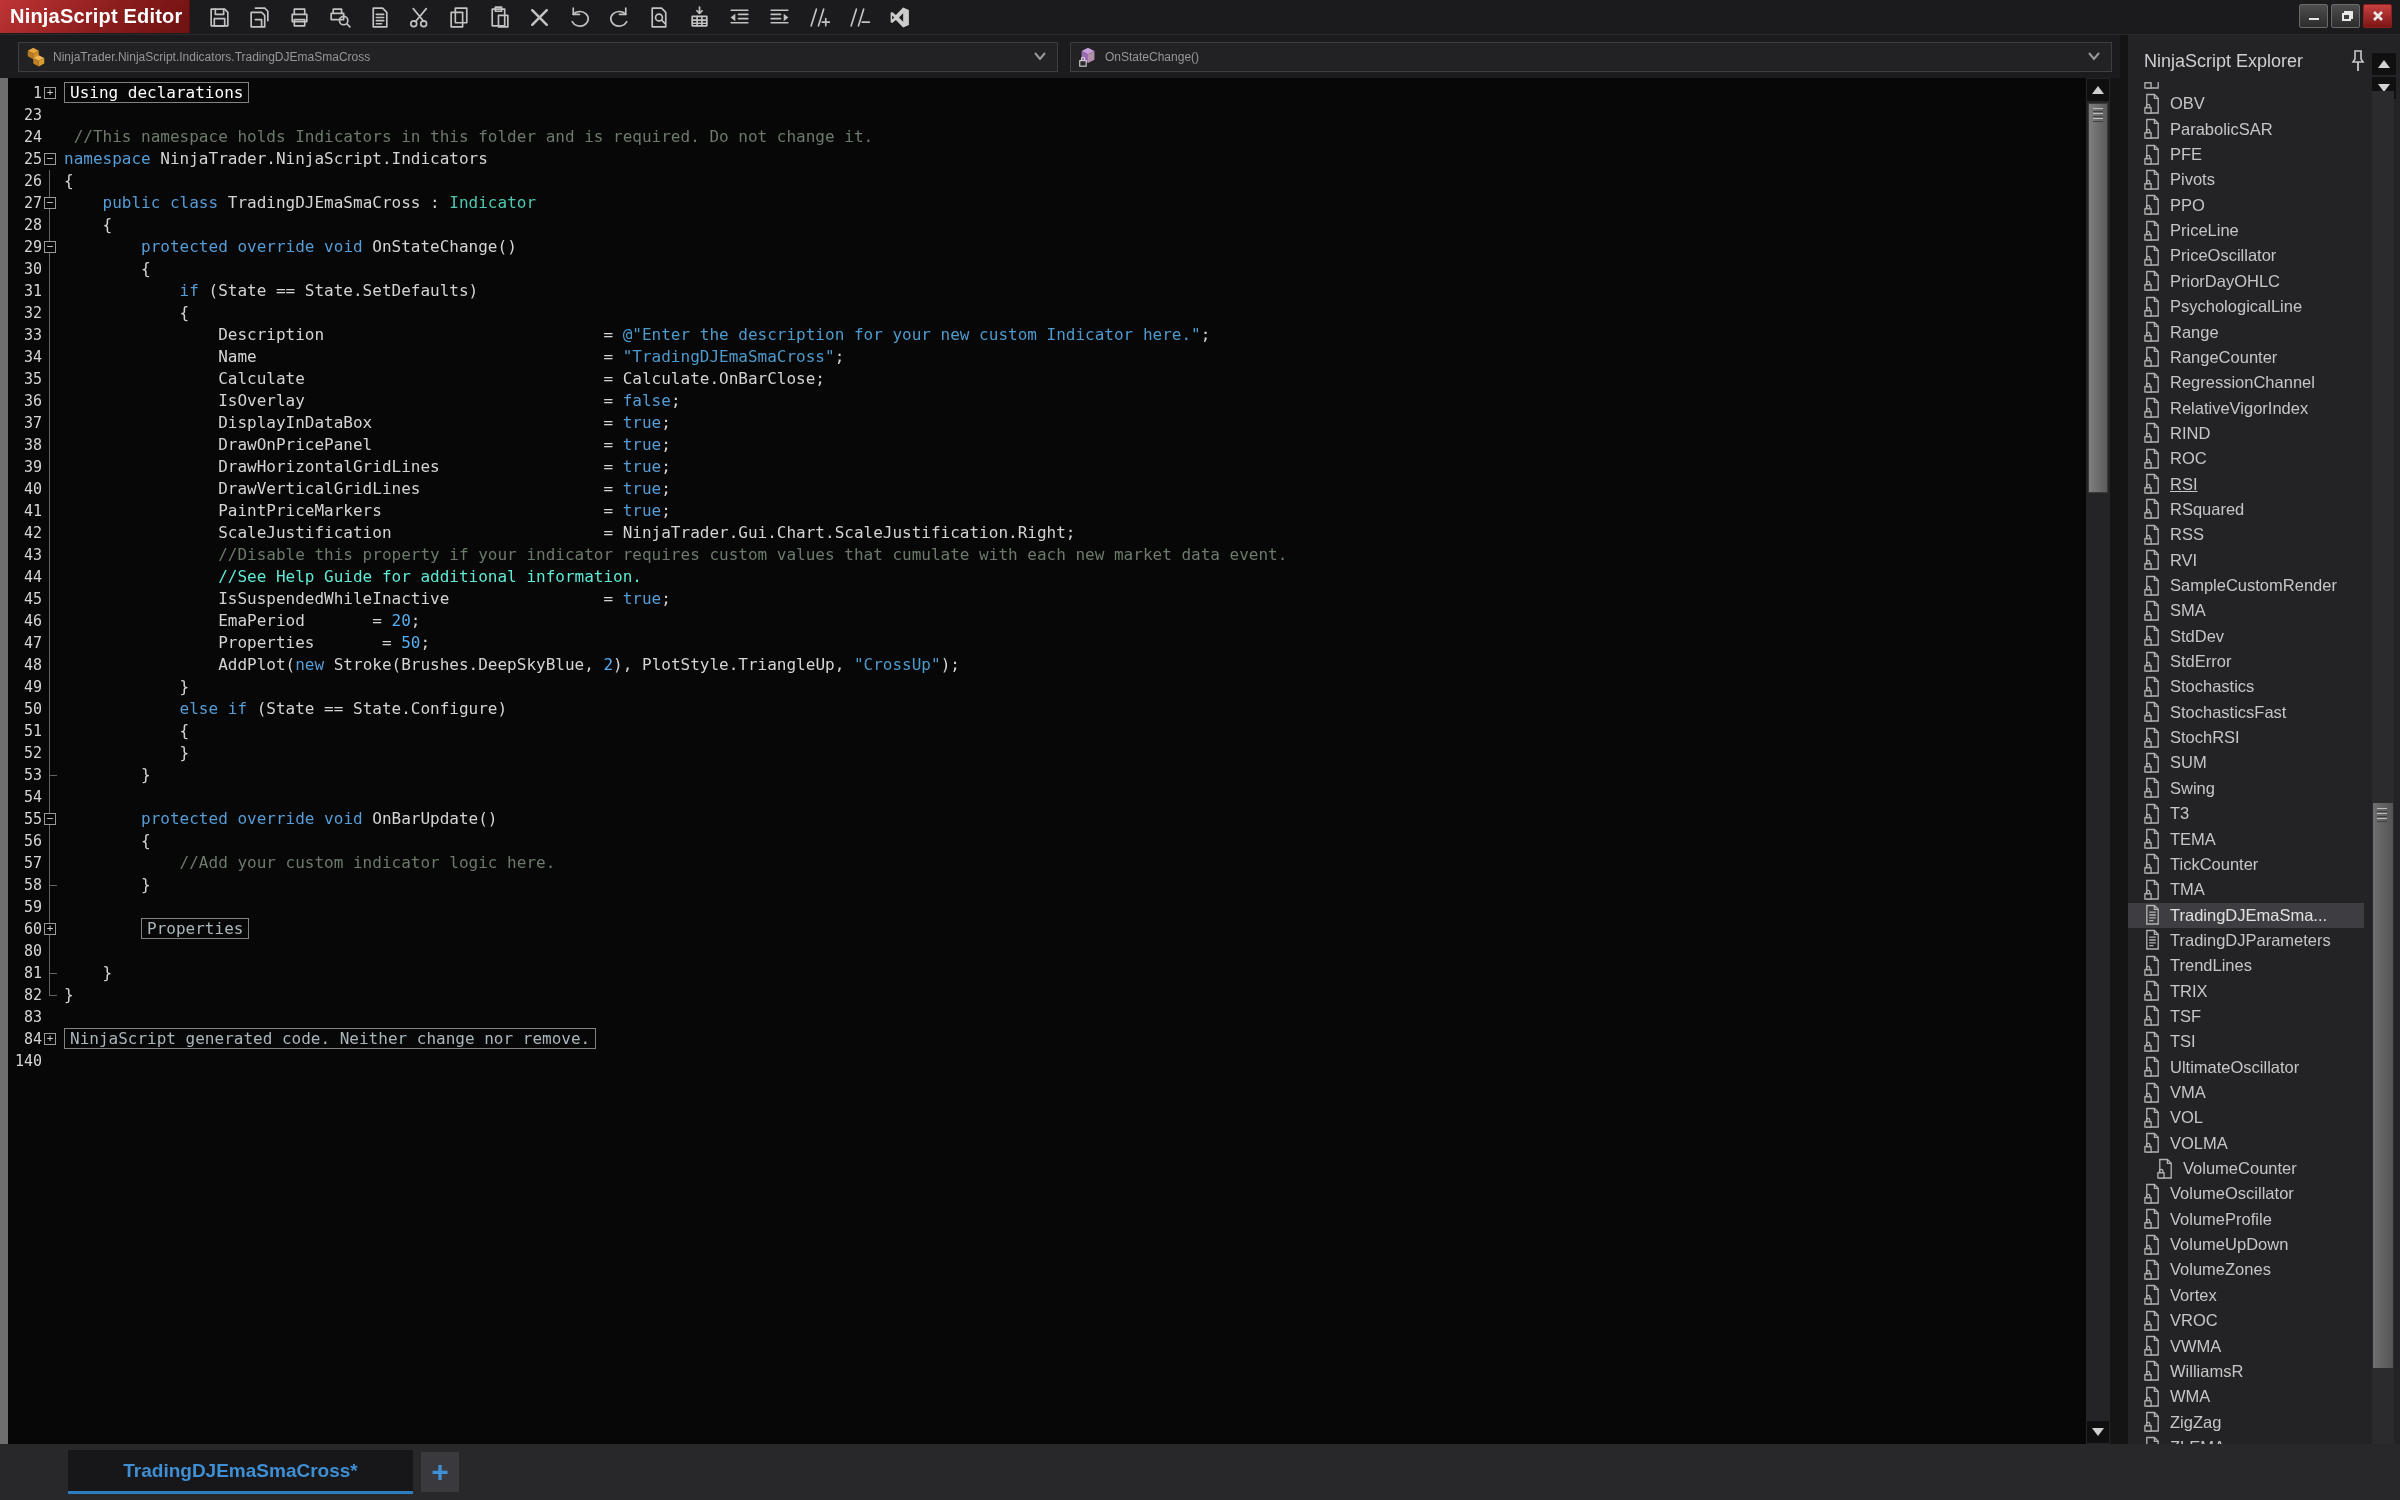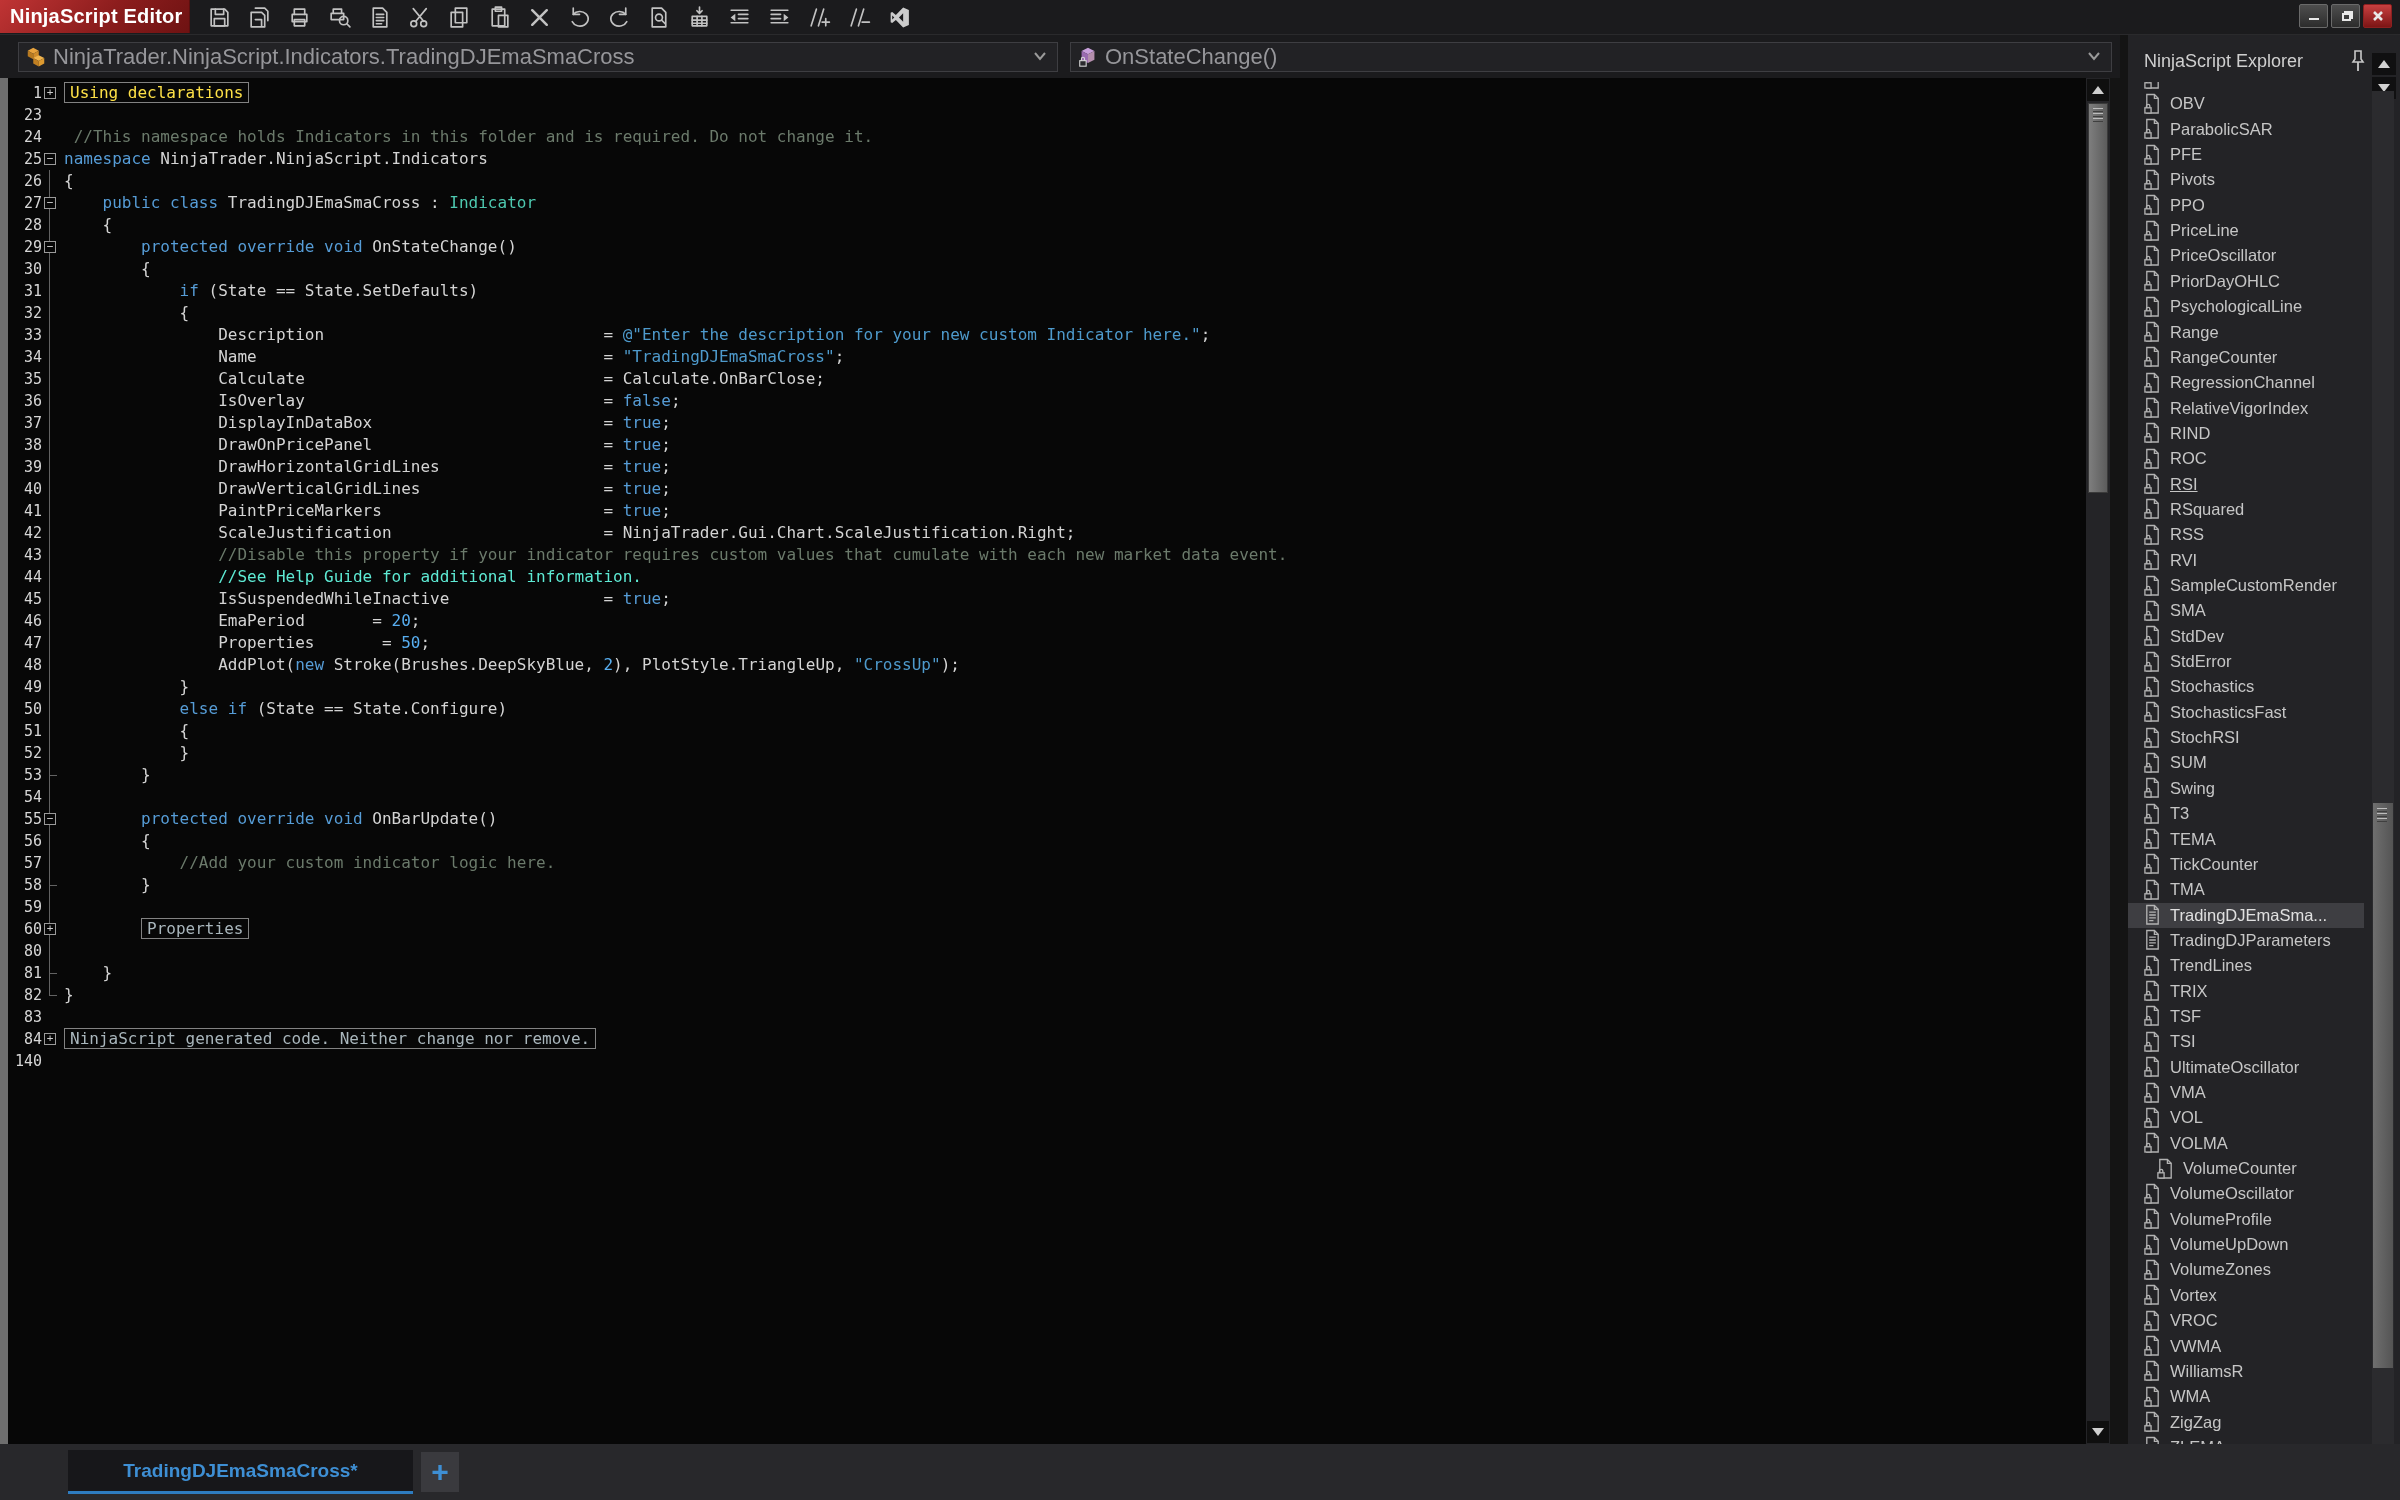--- a/index.html
+++ b/index.html
@@ -17,21 +17,21 @@
   .tbtn svg{width:25px;height:25px;stroke:#c2c2c2;fill:none;stroke-width:1.6;stroke-linecap:round;stroke-linejoin:round;}
   #winctl{position:absolute;right:8px;top:4px;display:flex;gap:3px;}
   .wbtn{width:27px;height:22px;border:1px solid #6a6a6a;border-radius:2px;
     background:linear-gradient(#4e4e4e,#2c2c2c);display:flex;align-items:center;justify-content:center;}
   .wbtn svg{width:14px;height:12px;stroke:#e8e8e8;stroke-width:2;fill:none;}
   .wbtn.close{background:linear-gradient(#c84040,#7d1515);border-color:#8c2020;}
 
   
   #combobar{position:absolute;left:0;top:35px;width:2120px;height:43px;background:#1b1b1d;}
   .combo{position:absolute;top:7px;height:30px;background:#222225;border:1px solid #3e3e42;box-sizing:border-box;
-    display:flex;align-items:center;color:#96969a;font-size:22px;}
+    display:flex;align-items:center;color:#96969a;font-size:12px;}
   .combo .cicon{width:22px;height:22px;margin:0 6px 0 6px;flex:0 0 auto;}
   .combo .chev{position:absolute;right:10px;top:6px;width:14px;height:14px;stroke:#9a9a9a;fill:none;stroke-width:2;}
 
   
   #editor{position:absolute;left:0;top:78px;width:2086px;height:1366px;background:#070707;overflow:hidden;}
   #leftstrip{position:absolute;left:0;top:0;width:8px;height:100%;background:#6e6e6e;}
   .row{position:absolute;left:0;height:22px;width:100%;font-family:"DejaVu Sans Mono",monospace;font-size:16px;line-height:22px;white-space:pre;}
   .lnum{position:absolute;left:8px;top:0;width:34px;text-align:right;color:#d6d6d6;font-size:15px;}
   .fold{position:absolute;left:44px;top:5px;width:12px;height:12px;border:1px solid #9a9a9a;background:#070707;
     box-sizing:border-box;color:#cccccc;font-size:11px;line-height:10px;text-align:center;z-index:3;}
@@ -237,21 +237,21 @@
       </svg>
       <span>OnStateChange()</span>
       <svg class="chev" viewBox="0 0 14 14">
           <path d="M2 4l5 6 5-6"></path>
         </svg>
     </div>
   </div>
 
   <div id="editor">
     <div id="leftstrip"></div>
-  <div class="row" style="top: 4px;"><span class="lnum" style="color: rgb(214, 214, 214);">1</span><span class="fold">+</span><span class="code"><span class="boxed" style="color: #fde047;">Using declarations</span></span></div>
+  <div class="row" style="top: 4px;"><span class="lnum" style="color: rgb(214, 214, 214);">1</span><span class="fold">+</span><span class="code"><span class="boxed" style="color: #ffffff;">Using declarations</span></span></div>
       <div class="row" style="top: 26px;"><span class="lnum" style="color: rgb(214, 214, 214);">23</span><span class="code"></span></div>
       <div class="row" style="top: 48px;"><span class="lnum" style="color: rgb(214, 214, 214);">24</span><span class="code"><span style="color: rgb(107, 122, 107);"> //This namespace holds Indicators in this folder and is required. Do not change it.</span></span></div>
       <div class="row" style="top: 70px;"><span class="lnum" style="color: rgb(214, 214, 214);">25</span><span class="fold">−</span><span class="code"><span style="color: rgb(86, 156, 214);">namespace</span><span style="color: rgb(212, 212, 212);"> NinjaTrader.NinjaScript.Indicators</span></span></div>
       <div class="row" style="top: 92px;"><span class="lnum" style="color: rgb(214, 214, 214);">26</span><span class="code"><span style="color: rgb(212, 212, 212);">{</span></span></div>
       <div class="row" style="top: 114px;"><span class="lnum" style="color: rgb(214, 214, 214);">27</span><span class="fold">−</span><span class="code"><span style="color: rgb(212, 212, 212);">    </span><span style="color: rgb(86, 156, 214);">public</span><span style="color: rgb(212, 212, 212);"> </span><span style="color: rgb(86, 156, 214);">class</span><span style="color: rgb(212, 212, 212);"> TradingDJEmaSmaCross : </span><span style="color: rgb(78, 201, 176);">Indicator</span></span></div>
       <div class="row" style="top: 136px;"><span class="lnum" style="color: rgb(214, 214, 214);">28</span><span class="code"><span style="color: rgb(212, 212, 212);">    {</span></span></div>
       <div class="row" style="top: 158px;"><span class="lnum" style="color: rgb(214, 214, 214);">29</span><span class="fold">−</span><span class="code"><span style="color: rgb(212, 212, 212);">        </span><span style="color: rgb(86, 156, 214);">protected</span><span style="color: rgb(212, 212, 212);"> </span><span style="color: rgb(86, 156, 214);">override</span><span style="color: rgb(212, 212, 212);"> </span><span style="color: rgb(86, 156, 214);">void</span><span style="color: rgb(212, 212, 212);"> OnStateChange()</span></span></div>
       <div class="row" style="top: 180px;"><span class="lnum" style="color: rgb(214, 214, 214);">30</span><span class="code"><span style="color: rgb(212, 212, 212);">        {</span></span></div>
       <div class="row" style="top: 202px;"><span class="lnum" style="color: rgb(214, 214, 214);">31</span><span class="code"><span style="color: rgb(212, 212, 212);">            </span><span style="color: rgb(86, 156, 214);">if</span><span style="color: rgb(212, 212, 212);"> (State == State.SetDefaults)</span></span></div>
       <div class="row" style="top: 224px;"><span class="lnum" style="color: rgb(214, 214, 214);">32</span><span class="code"><span style="color: rgb(212, 212, 212);">            {</span></span></div>

